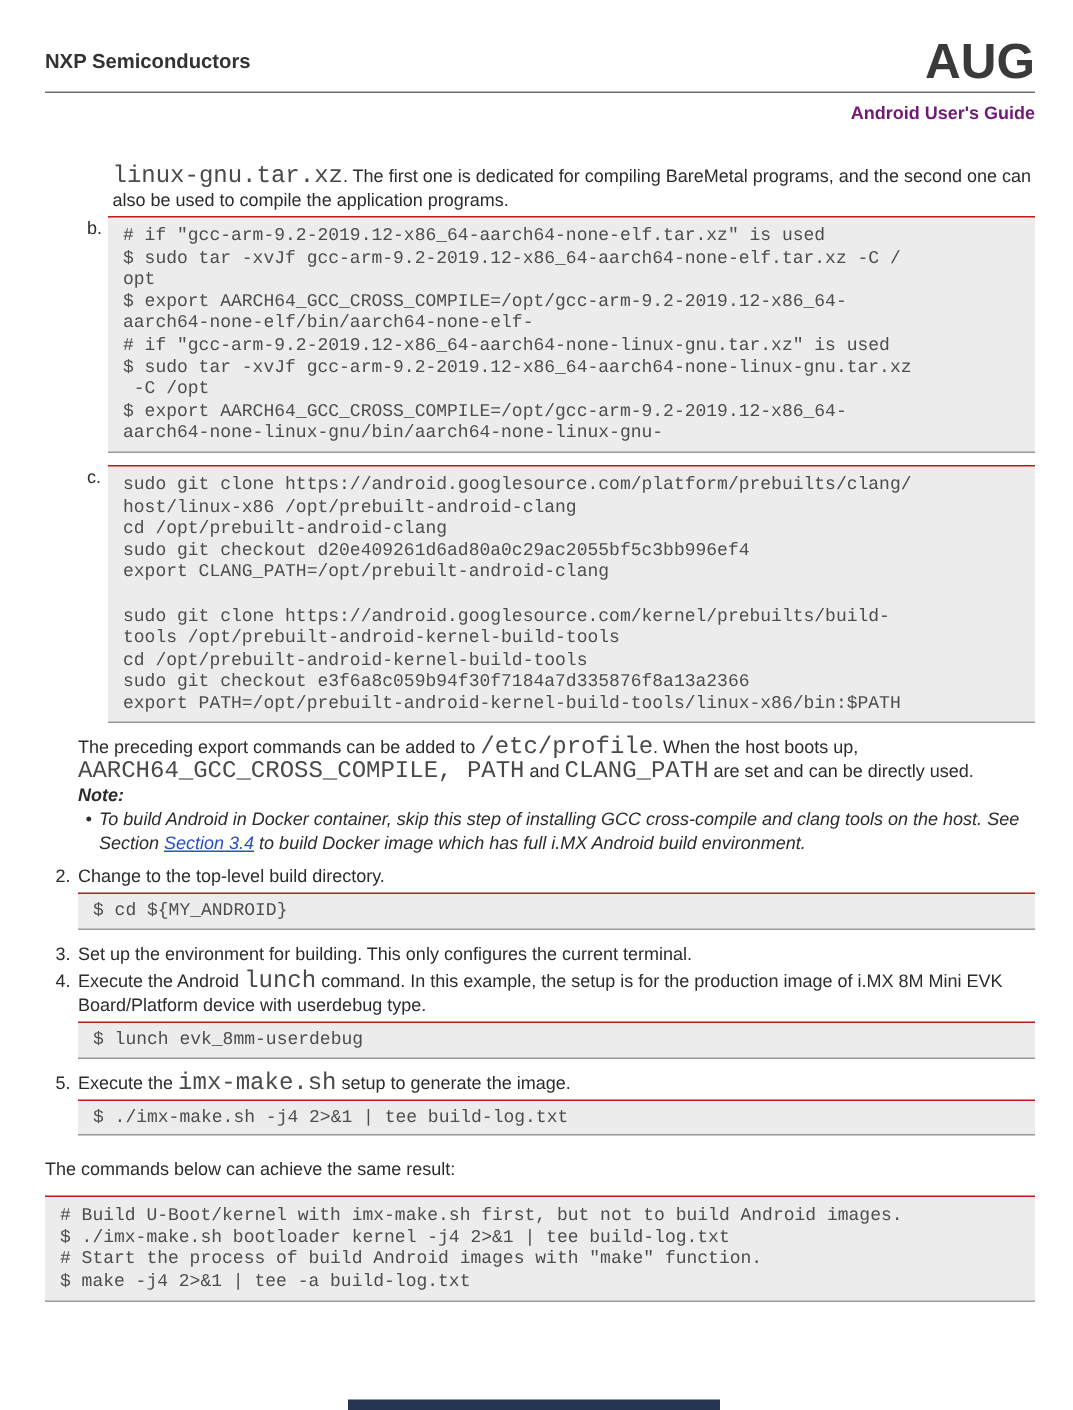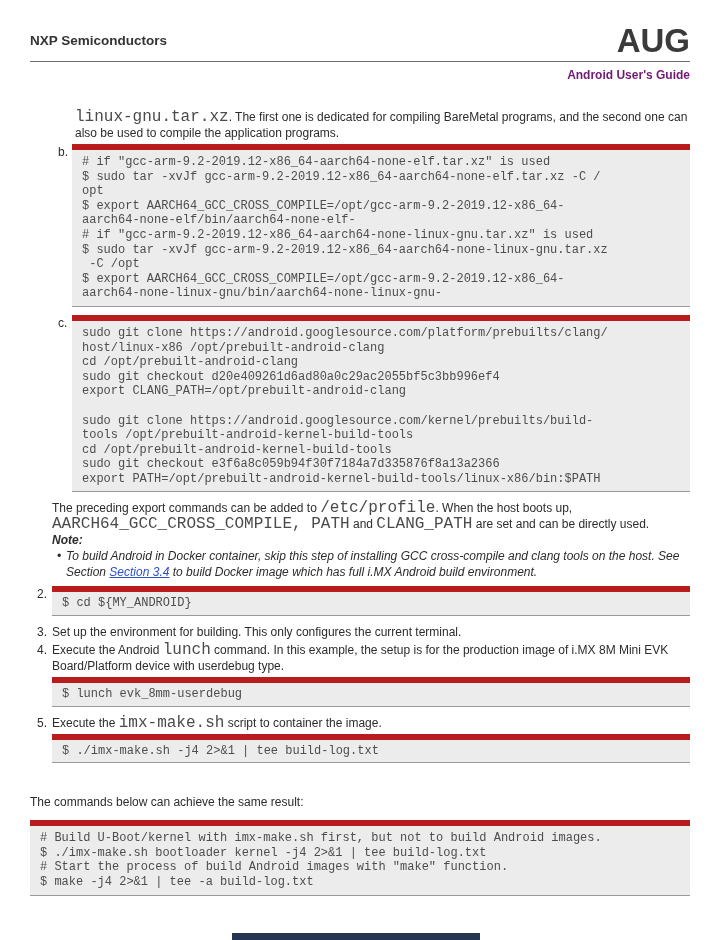--- a/index.html
+++ b/index.html
@@ -36,30 +36,30 @@
   .bullet-line { margin-left: 27px; margin-bottom: 6px; font-style: italic; display: flex; }
   .bullet-glyph { width: 9px; flex: none; }
   .bullet-body { flex: 1; }
 
   pre.code {
     font-family: "Liberation Mono", "DejaVu Sans Mono", monospace;
     font-size: 12px;
     line-height: 14.6px;
     color: #4d4d4d;
     background: #ececec;
-    border-top: 6px solid #b91c1c;
+    border-top: 1px solid #b91c1c;
     border-bottom: 1px solid #999999;
     white-space: pre;
     overflow: hidden;
   }
   .code2 { margin: 3px 0 8px 42px; padding: 5px 0 5px 10px; }
   .code1 { margin: 3px 0 8px 22px; padding: 4px 0 4px 10px; }
   .code0 { margin: 10px 0 0 0; padding: 5px 0 5px 10px; }
 
-  .para0 { margin-top: 31px; }
+  .para0 { margin-top: 14px; }
 
   .seg-mono {
     font-family: "Liberation Mono", "DejaVu Sans Mono", monospace;
     font-size: 16px;
     color: #4a4a4a;
   }
   .seg-link { color: #2b50c6; text-decoration: underline; }
 
   .bottom-bar {
     position: absolute;
@@ -123,40 +123,41 @@
 
     <div class="note-label">Note:</div>
 
     <div class="bullet-line">
       <span class="bullet-glyph">•</span>
       <span class="bullet-body"><span class="seg-plain">To build Android in Docker container, skip this step of installing GCC cross-compile and clang tools on the host. See Section </span><span class="seg-link">Section 3.4</span><span class="seg-plain"> to build Docker image which has full i.MX Android build environment.</span></span>
     </div>
 
     <div class="li li1">
       <span class="marker">2.</span>
+      <span><span class="seg-plain">Change to the top-level build directory.</span></span>
     </div>
 
     <pre class="code code1">$ cd ${MY_ANDROID}</pre>
 
     <div class="li li1">
       <span class="marker">3.</span>
       <span><span class="seg-plain">Set up the environment for building. This only configures the current terminal.</span></span>
     </div>
 
 
     <div class="li li1">
       <span class="marker">4.</span>
       <span><span class="seg-plain">Execute the Android </span><span class="seg-mono">lunch</span><span class="seg-plain"> command. In this example, the setup is for the production image of i.MX 8M Mini EVK Board/Platform device with userdebug type.</span></span>
     </div>
 
     <pre class="code code1">$ lunch evk_8mm-userdebug</pre>
 
     <div class="li li1">
       <span class="marker">5.</span>
-      <span><span class="seg-plain">Execute the </span><span class="seg-mono">imx-make.sh</span><span class="seg-plain"> script to container the image.</span></span>
+      <span><span class="seg-plain">Execute the </span><span class="seg-mono">imx-make.sh</span><span class="seg-plain"> setup to generate the image.</span></span>
     </div>
 
     <pre class="code code1">$ ./imx-make.sh -j4 2&gt;&amp;1 | tee build-log.txt</pre>
 
     <div class="para0"><span class="seg-plain">The commands below can achieve the same result:</span></div>
 
     <pre class="code code0"># Build U-Boot/kernel with imx-make.sh first, but not to build Android images.
 $ ./imx-make.sh bootloader kernel -j4 2&gt;&amp;1 | tee build-log.txt
 # Start the process of build Android images with "make" function.
 $ make -j4 2&gt;&amp;1 | tee -a build-log.txt</pre>

